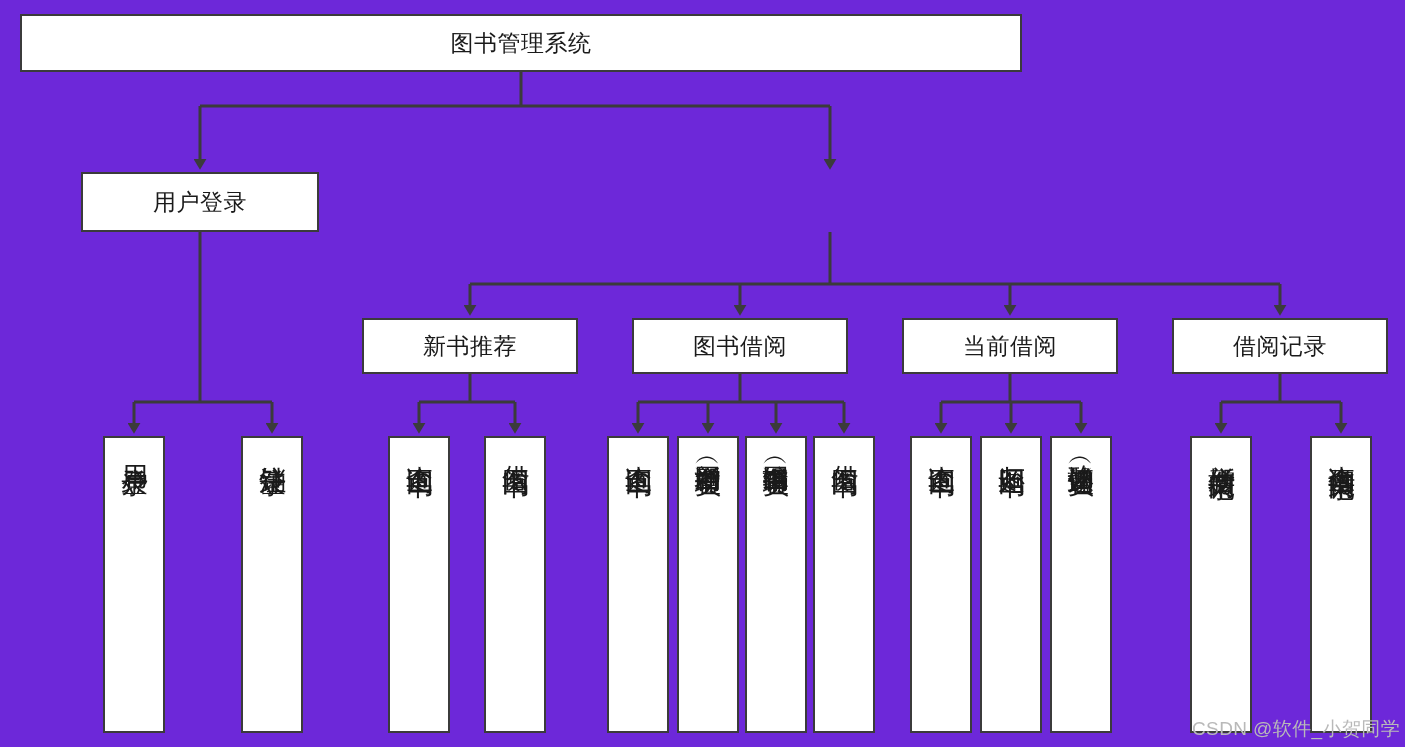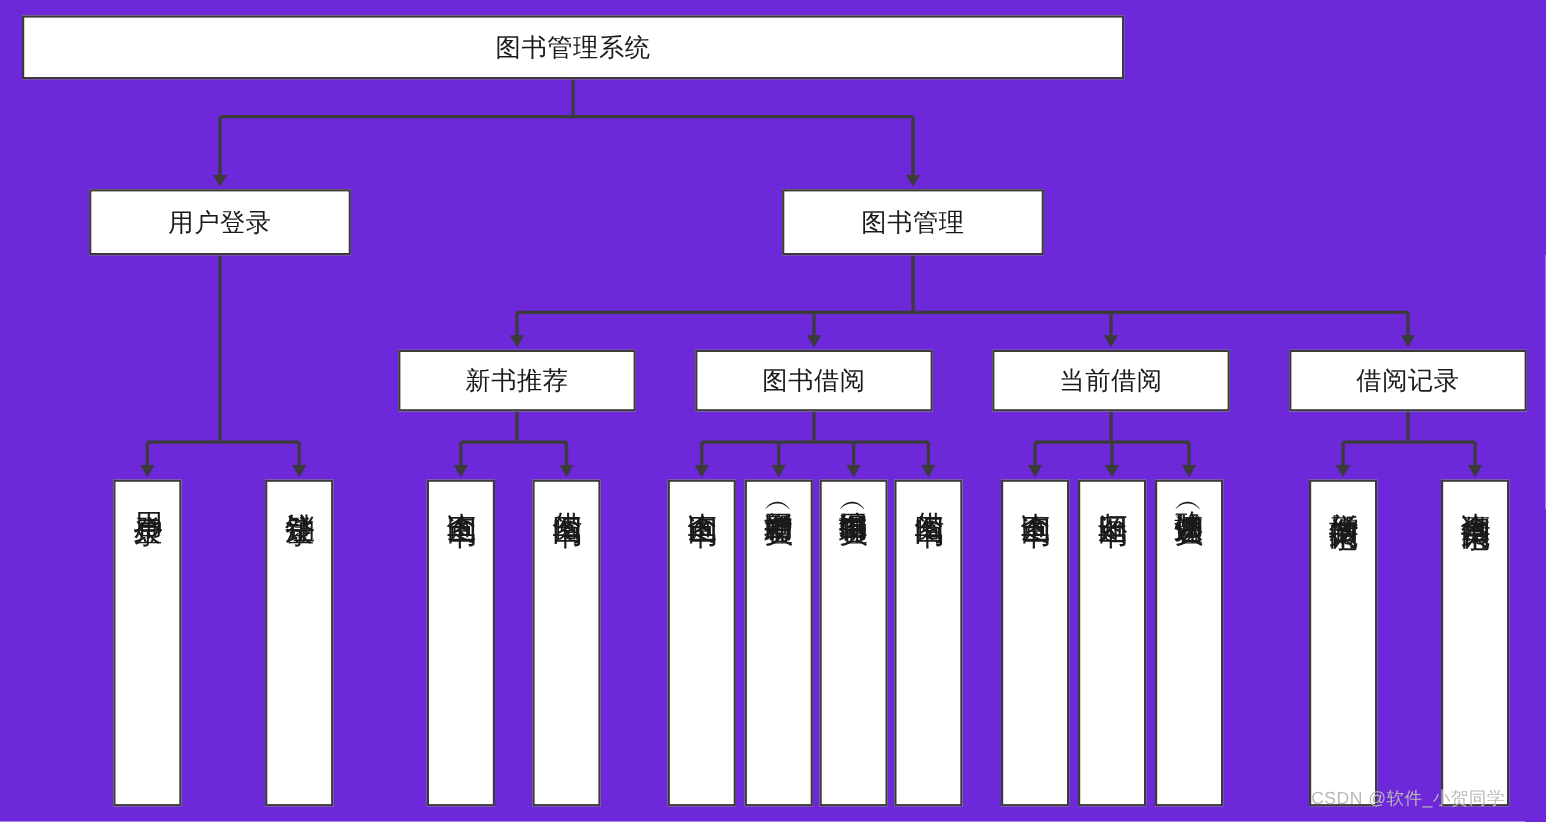--- a/index.html
+++ b/index.html
@@ -65,21 +65,21 @@
     line-height: 1.02;
     letter-spacing: 2px;
     white-space: nowrap;
   }
   .node.vert.tall .label {
     font-size: 26px;
     letter-spacing: 1px;
   }
   .watermark {
     position: absolute;
-    font-size: 16px;
+    font-size: 19px;
     color: #b9b9b9;
     white-space: nowrap;
     pointer-events: auto;
     letter-spacing: 0.4px;
   }
 </style>
 </head>
 <body>
 
 <div id="stage">
@@ -130,23 +130,20 @@
   <div class="node-layer">
 
     <div class="node horiz" style="left: 20px; top: 14px; width: 1002px; height: 58px;">
       <span class="label">图书管理系统</span>
     </div>
 
     <div class="node horiz" style="left: 81px; top: 172px; width: 238px; height: 60px;">
       <span class="label">用户登录</span>
     </div>
 
-    <div class="node horiz" style="left: 711px; top: 172px; width: 238px; height: 60px;">
-      <span class="label">图书管理</span>
-    </div>
 
     <div class="node horiz" style="left: 632px; top: 318px; width: 216px; height: 56px;">
       <span class="label">图书借阅</span>
     </div>
 
     <div class="node horiz" style="left: 362px; top: 318px; width: 216px; height: 56px;">
       <span class="label">新书推荐</span>
     </div>
 
     <div class="node horiz" style="left: 902px; top: 318px; width: 216px; height: 56px;">

